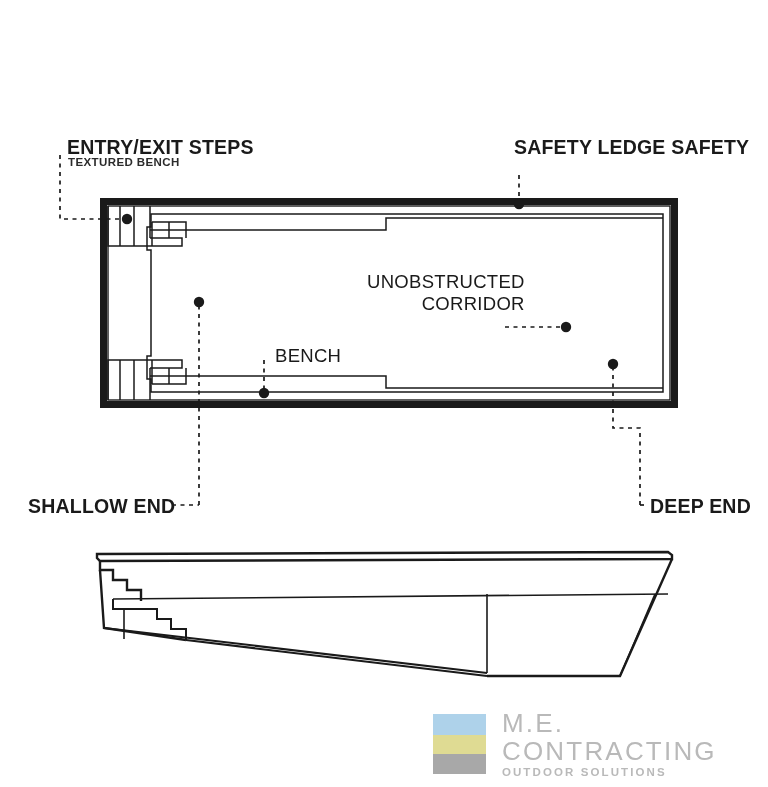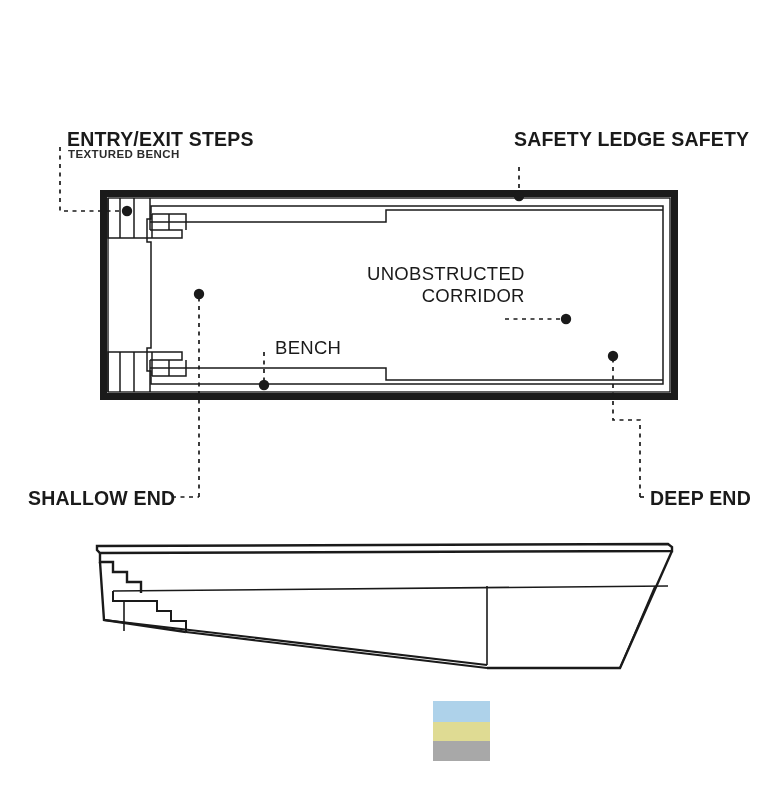--- a/index.html
+++ b/index.html
@@ -11,21 +11,21 @@
     width: 768px;
     height: 787px;
     position: relative;
     overflow: hidden;
     font-family: "Liberation Sans", sans-serif;
     -webkit-font-smoothing: antialiased;
   }
   #diagram-root {
     position: absolute;
     left: 0;
-    top: 0;
+    top: 8px;
     width: 768px;
     height: 655px;
   }
   svg.canvas {
     position: absolute;
     left: 0;
     top: 0;
     width: 768px;
     height: 787px;
     display: block;
@@ -208,15 +208,19 @@
   <div class="lbl lbl-main" id="label-shallow-end">SHALLOW END</div>
 
   <div class="lbl lbl-main" id="label-deep-end">DEEP END</div>
 
   <div id="logo">
     <div id="logo-mark">
       <span class="mark-1" style="background: rgb(174, 210, 234);"></span>
       <span class="mark-2" style="background: rgb(223, 219, 147);"></span>
       <span class="mark-3" style="background: rgb(168, 168, 168);"></span>
     </div>
+    <div id="logo-text">
+      <div id="logo-title" style="color: rgb(185, 185, 185);">M.E. CONTRACTING</div>
+      <div id="logo-tagline" style="color: rgb(185, 185, 185);">OUTDOOR SOLUTIONS</div>
+    </div>
   </div>
 
 </div>
 
 </body></html>

